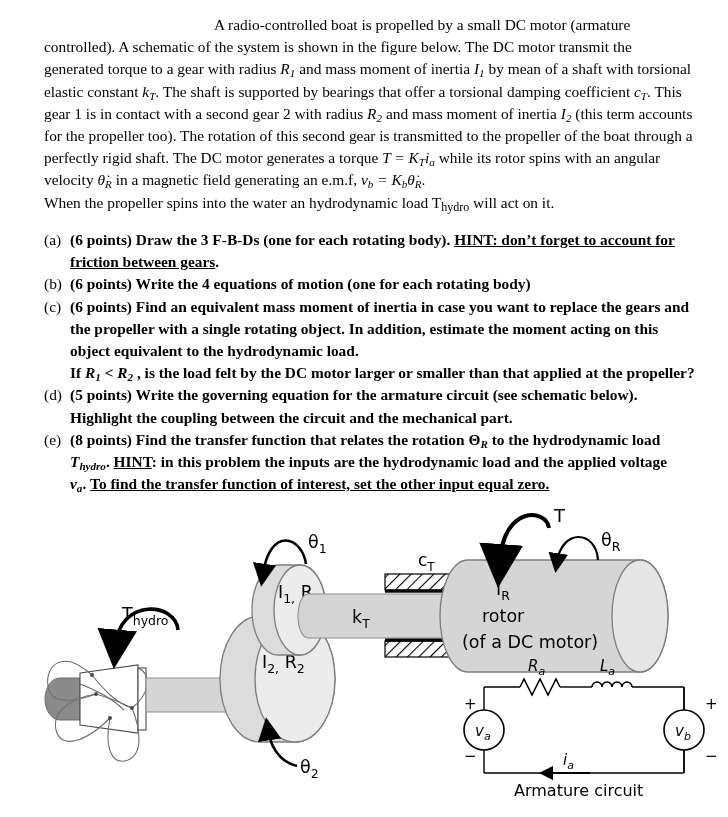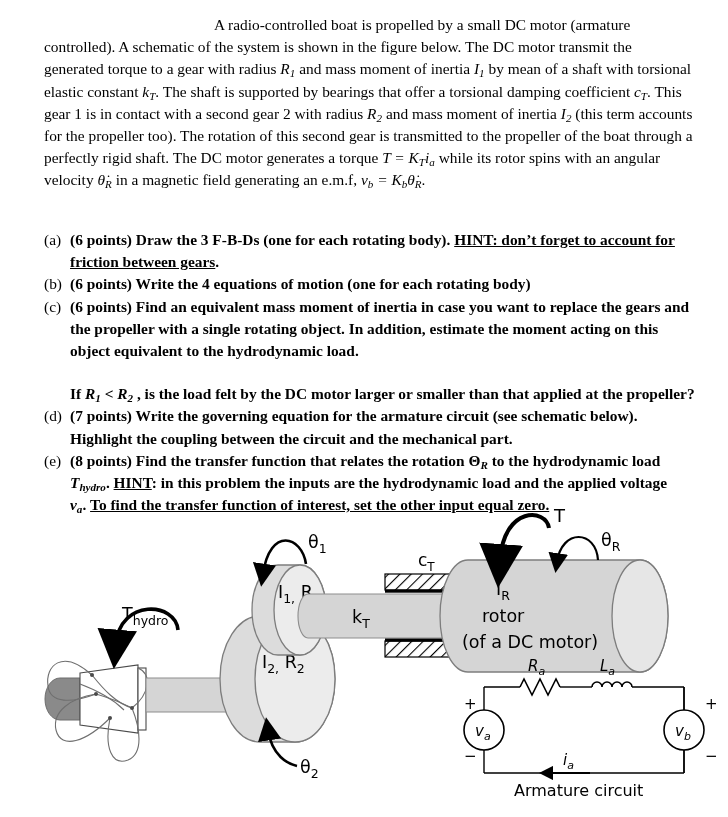--- a/index.html
+++ b/index.html
@@ -24,41 +24,42 @@
   .indent-first{text-indent:170px;}
 
   .qlist{
     position:absolute;
     left:44px;top:229px;width:652px;
     font-size:15.4px;line-height:22.2px;
   }
   .qitem{display:flex;margin-bottom:0px;}
   .qlabel{width:26px;flex:0 0 26px;}
   .qbody{flex:1;font-weight:bold;}
-  .sub{padding-left:0px;margin-top:21px;}
+  .sub{padding-left:0px;}
   .u{text-decoration:underline;}
 
   
   i.v{font-style:italic;}
   .sub-s{font-size:0.72em;vertical-align:-0.28em;line-height:0;}
   .smallcap{font-size:0.78em;vertical-align:-0.22em;line-height:0;}
 
   
   .figure{position:absolute;left:0;top:498px;width:728px;height:319px;}
   .figure svg{display:block;}
   .figlabel{font-family:"DejaVu Sans", sans-serif;}
 </style>
 </head>
 <body>
 
 <div class="page">
 
   <div class="prose">
     <p class="indent-first"><span>A radio-controlled boat is propelled by a small DC motor (armature controlled). A schematic of the system is shown in the figure below. The DC motor transmit the generated torque to a gear with radius </span><i class="v"><span>R</span><span class="sub-s">1</span></i><span> and mass moment of inertia </span><i class="v"><span>I</span><span class="sub-s">1</span></i><span> by mean of a shaft with torsional elastic constant </span><i class="v"><span>k</span><span class="sub-s">T</span></i><span>. The shaft is supported by bearings that offer a torsional damping coefficient </span><i class="v"><span>c</span><span class="sub-s">T</span></i><span>. This gear 1 is in contact with a second gear 2 with radius </span><i class="v"><span>R</span><span class="sub-s">2</span></i><span> and mass moment of inertia </span><i class="v"><span>I</span><span class="sub-s">2</span></i><span> (this term accounts for the propeller too). The rotation of this second gear is transmitted to the propeller of the boat through a perfectly rigid shaft. The DC motor generates a torque </span><i class="v"><span>T = K</span><span class="sub-s">T</span><span>i</span><span class="sub-s">a</span></i><span> while its rotor spins with an angular velocity </span><i class="v"><span>θ̇</span><span class="sub-s">R</span></i><span> in a magnetic field generating an e.m.f, </span><i class="v"><span>v</span><span class="sub-s">b</span> = <span>K</span><span class="sub-s">b</span><span>θ̇</span><span class="sub-s">R</span></i><span>.</span></p>
 
+    <p><span>When the propeller spins into the water an hydrodynamic load T</span><span class="smallcap">hydro</span><span> will act on it.</span></p>
   </div>
 
   <div class="qlist">
 
     <div class="qitem">
       <div class="qlabel">(a)</div>
       <div class="qbody"><span>(6 points)</span><span> Draw the 3 F-B-Ds (one for each rotating body). </span><span class="u">HINT: don’t forget to account for friction between gears</span><span>.</span></div>
     </div>
 
     <div class="qitem">
@@ -69,21 +70,21 @@
     <div class="qitem">
       <div class="qlabel">(c)</div>
       <div class="qbody">
         <span>(6 points)</span><span> Find an equivalent mass moment of inertia in case you want to replace the gears and the propeller with a single rotating object. In addition, estimate the moment acting on this object equivalent to the hydrodynamic load.</span>
         <div class="sub">If&nbsp;<i class="v"><span>R</span><span class="sub-s">1</span></i>&nbsp;&lt;&nbsp;<i class="v"><span>R</span><span class="sub-s">2</span></i>&nbsp;,&nbsp;<span>is the load felt by the DC motor larger or smaller than that applied at the propeller?</span></div>
       </div>
     </div>
 
     <div class="qitem">
       <div class="qlabel">(d)</div>
-      <div class="qbody"><span>(7 points)</span><span> Write the governing equation for the armature circuit (see schematic below). Highlight the coupling between the circuit and the mechanical part.</span></div>
+      <div class="qbody"><span>(5 points)</span><span> Write the governing equation for the armature circuit (see schematic below). Highlight the coupling between the circuit and the mechanical part.</span></div>
     </div>
 
     <div class="qitem">
       <div class="qlabel">(e)</div>
       <div class="qbody"><span>(8 points)</span><span> Find the transfer function that relates the rotation </span><span><span>Θ</span><i class="sub-s v">R</i></span><span> to the hydrodynamic load </span><i class="v"><span>T</span><span class="sub-s">hydro</span></i>.&nbsp;<span class="u">HINT</span><span>: in this problem the inputs are the hydrodynamic load and the applied voltage </span><i class="v"><span>v</span><span class="sub-s">a</span></i>.&nbsp;<span class="u">To find the transfer function of interest, set the other input equal zero.</span></div>
     </div>
 
   </div>
 
   <div class="figure">

